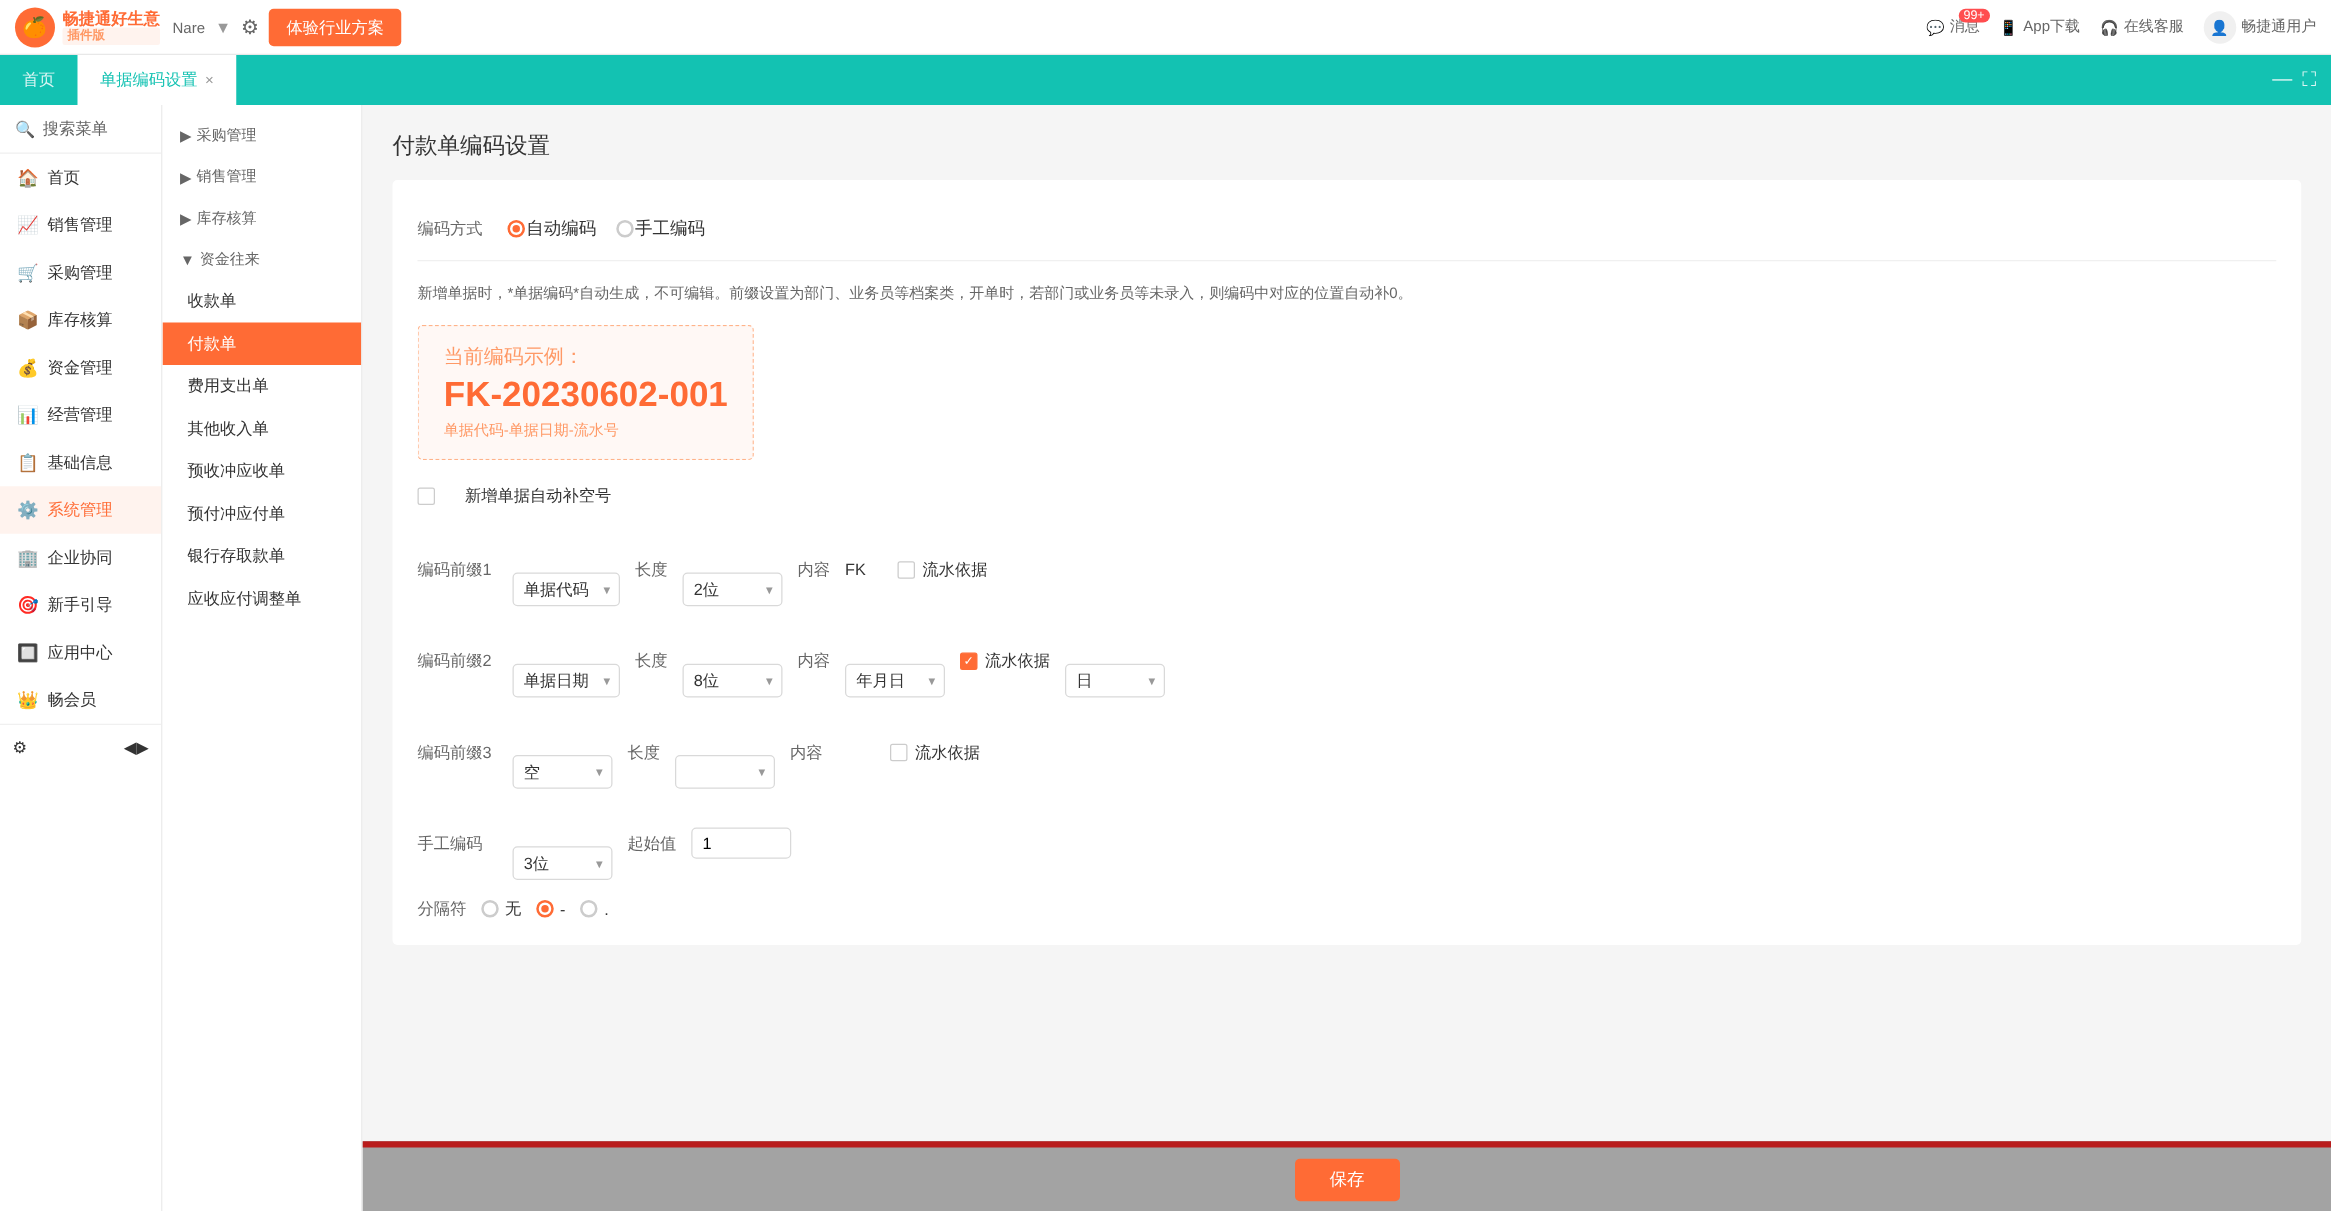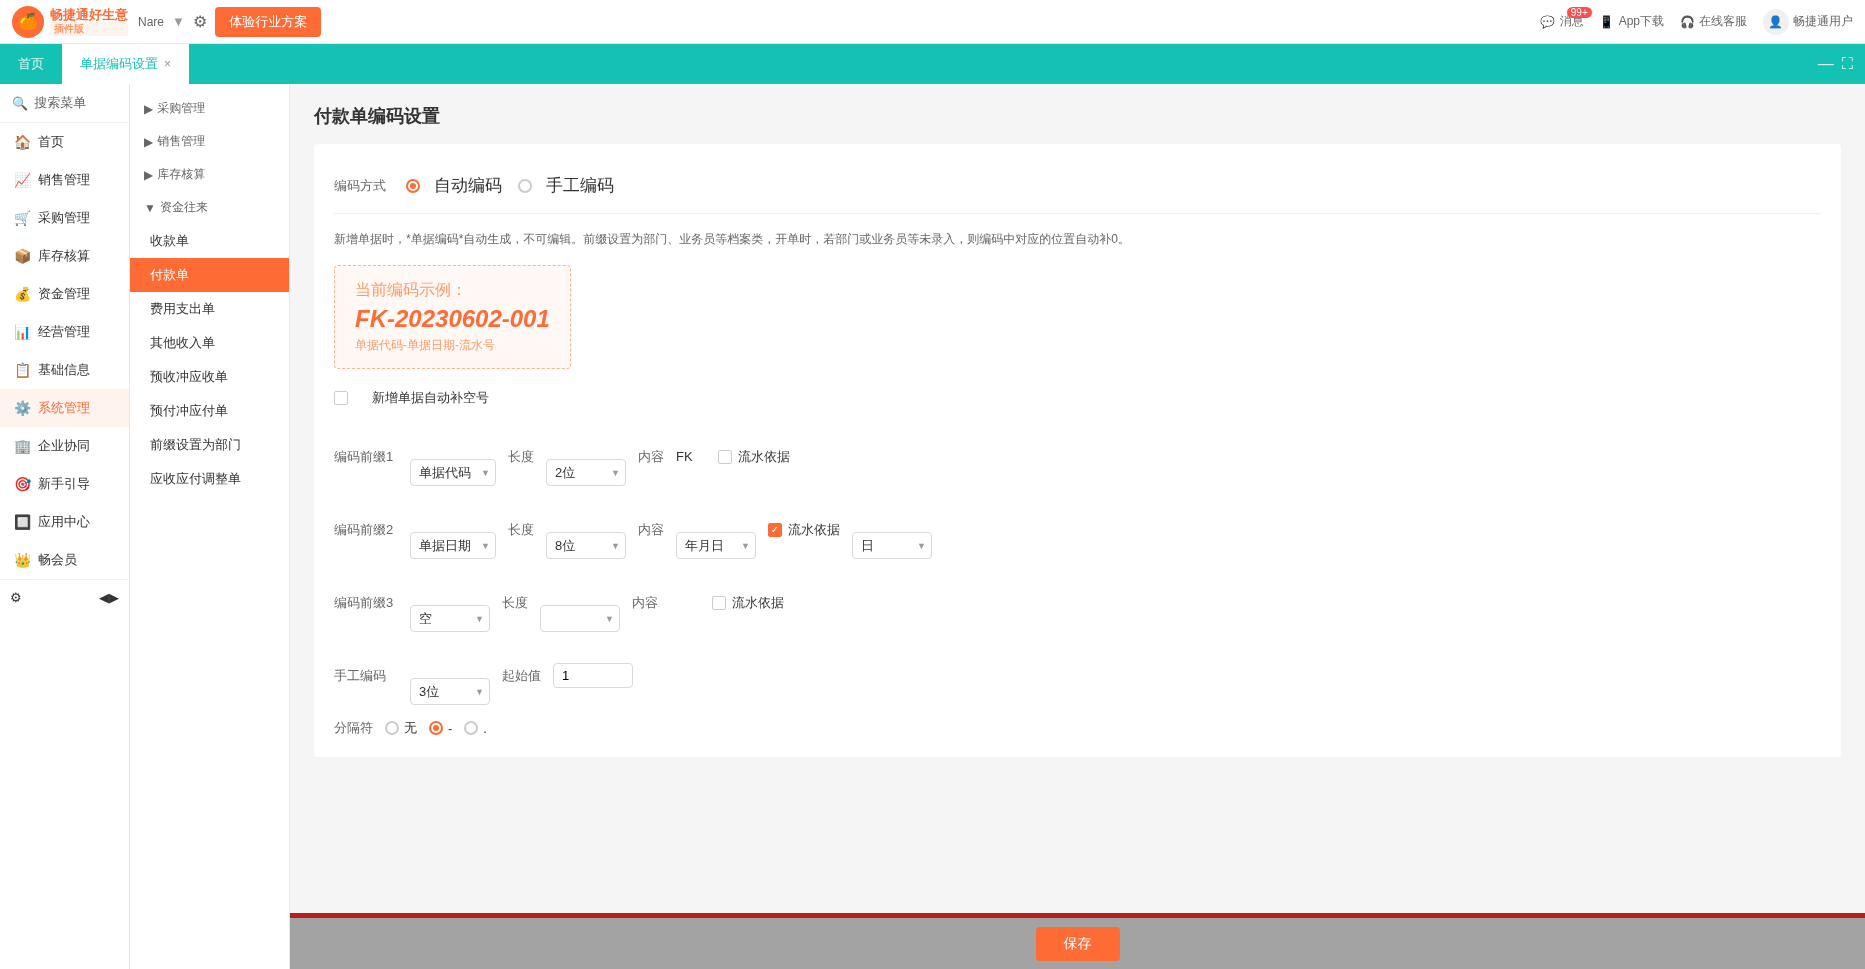--- a/index.html
+++ b/index.html
@@ -38,40 +38,40 @@
 
     
     .sub-nav { width: 160px; background: #fff; border-right: 1px solid #e8e8e8; flex-shrink: 0; overflow-y: auto; padding-top: 8px; }
     .sub-nav-group { }
     .sub-nav-title { padding: 8px 14px; color: #666; font-size: 12px; display: flex; align-items: center; gap: 4px; cursor: pointer; }
     .sub-nav-item { padding: 8px 20px; color: #333; font-size: 13px; cursor: pointer; }
     .sub-nav-item.active { color: white; background: #ff6b35; }
 
     
     .content { flex: 1; overflow-y: auto; padding: 20px 24px; background: #f5f5f5; }
-    .page-title { font-size: 18px; font-weight: 700; color: #333; margin-bottom: 16px; }
+    .page-title { font-size: 18px; font-weight: 400; color: #333; margin-bottom: 16px; }
 
     
     .card { background: white; border-radius: 4px; padding: 20px; }
 
     
     .encoding-method { display: flex; align-items: center; gap: 20px; padding: 10px 0 16px; border-bottom: 1px solid #f0f0f0; margin-bottom: 16px; }
     .encoding-label { color: #666; font-size: 13px; }
     .radio-group { display: flex; align-items: center; gap: 16px; }
-    .radio-option { display: flex; align-items: center; gap: 14px; cursor: pointer; font-size: 17px; color: #333; }
+    .radio-option { display: flex; align-items: center; gap: 1px; cursor: pointer; font-size: 14px; color: #333; }
     .radio-dot { width: 14px; height: 14px; border-radius: 50%; border: 2px solid #ccc; display: flex; align-items: center; justify-content: center; }
     .radio-dot.checked { border-color: #ff6b35; }
     .radio-dot.checked::after { content: ''; width: 6px; height: 6px; border-radius: 50%; background: #ff6b35; }
 
     
     .info-text { font-size: 12px; color: #666; margin-bottom: 16px; line-height: 1.6; }
 
     
     .preview-box { border: 1.5px dashed #ffb38a; background: #fff8f5; border-radius: 4px; padding: 14px 20px; display: inline-block; margin-bottom: 20px; }
-    .preview-code { font-size: 24px; font-weight: bold; color: #ff6b35; font-style: italic; }
+    .preview-code { font-size: 28px; font-weight: bold; color: #ff6b35; }
     .preview-desc { font-size: 12px; color: #ff9966; margin-top: 4px; }
 
     
     .checkbox-row { display: flex; align-items: center; gap: 24px; margin-bottom: 20px; }
     .checkbox { width: 14px; height: 14px; border: 1px solid #ccc; border-radius: 2px; cursor: pointer; }
 
     
     .form-row { display: flex; align-items: center; gap: 12px; margin-bottom: 14px; flex-wrap: wrap; }
     .form-label { color: #666; font-size: 13px; width: 64px; flex-shrink: 0; }
     .select-wrap { position: relative; display: inline-flex; align-items: center; margin-top: 32px; }
@@ -234,21 +234,21 @@
       <div class="sub-nav-title">
         <span>▼</span>
         <span>资金往来</span>
       </div>
       <div class="sub-nav-item">收款单</div>
       <div class="sub-nav-item active">付款单</div>
       <div class="sub-nav-item">费用支出单</div>
       <div class="sub-nav-item">其他收入单</div>
       <div class="sub-nav-item">预收冲应收单</div>
       <div class="sub-nav-item">预付冲应付单</div>
-      <div class="sub-nav-item">前缀设置为部门</div>
+      <div class="sub-nav-item">银行存取款单</div>
       <div class="sub-nav-item">应收应付调整单</div>
     </div>
   </div>
 
   <div style="flex:1;display:flex;flex-direction:column;overflow:hidden">
     <div class="content">
       <div class="page-title">付款单编码设置</div>
 
       <div class="card">
         

